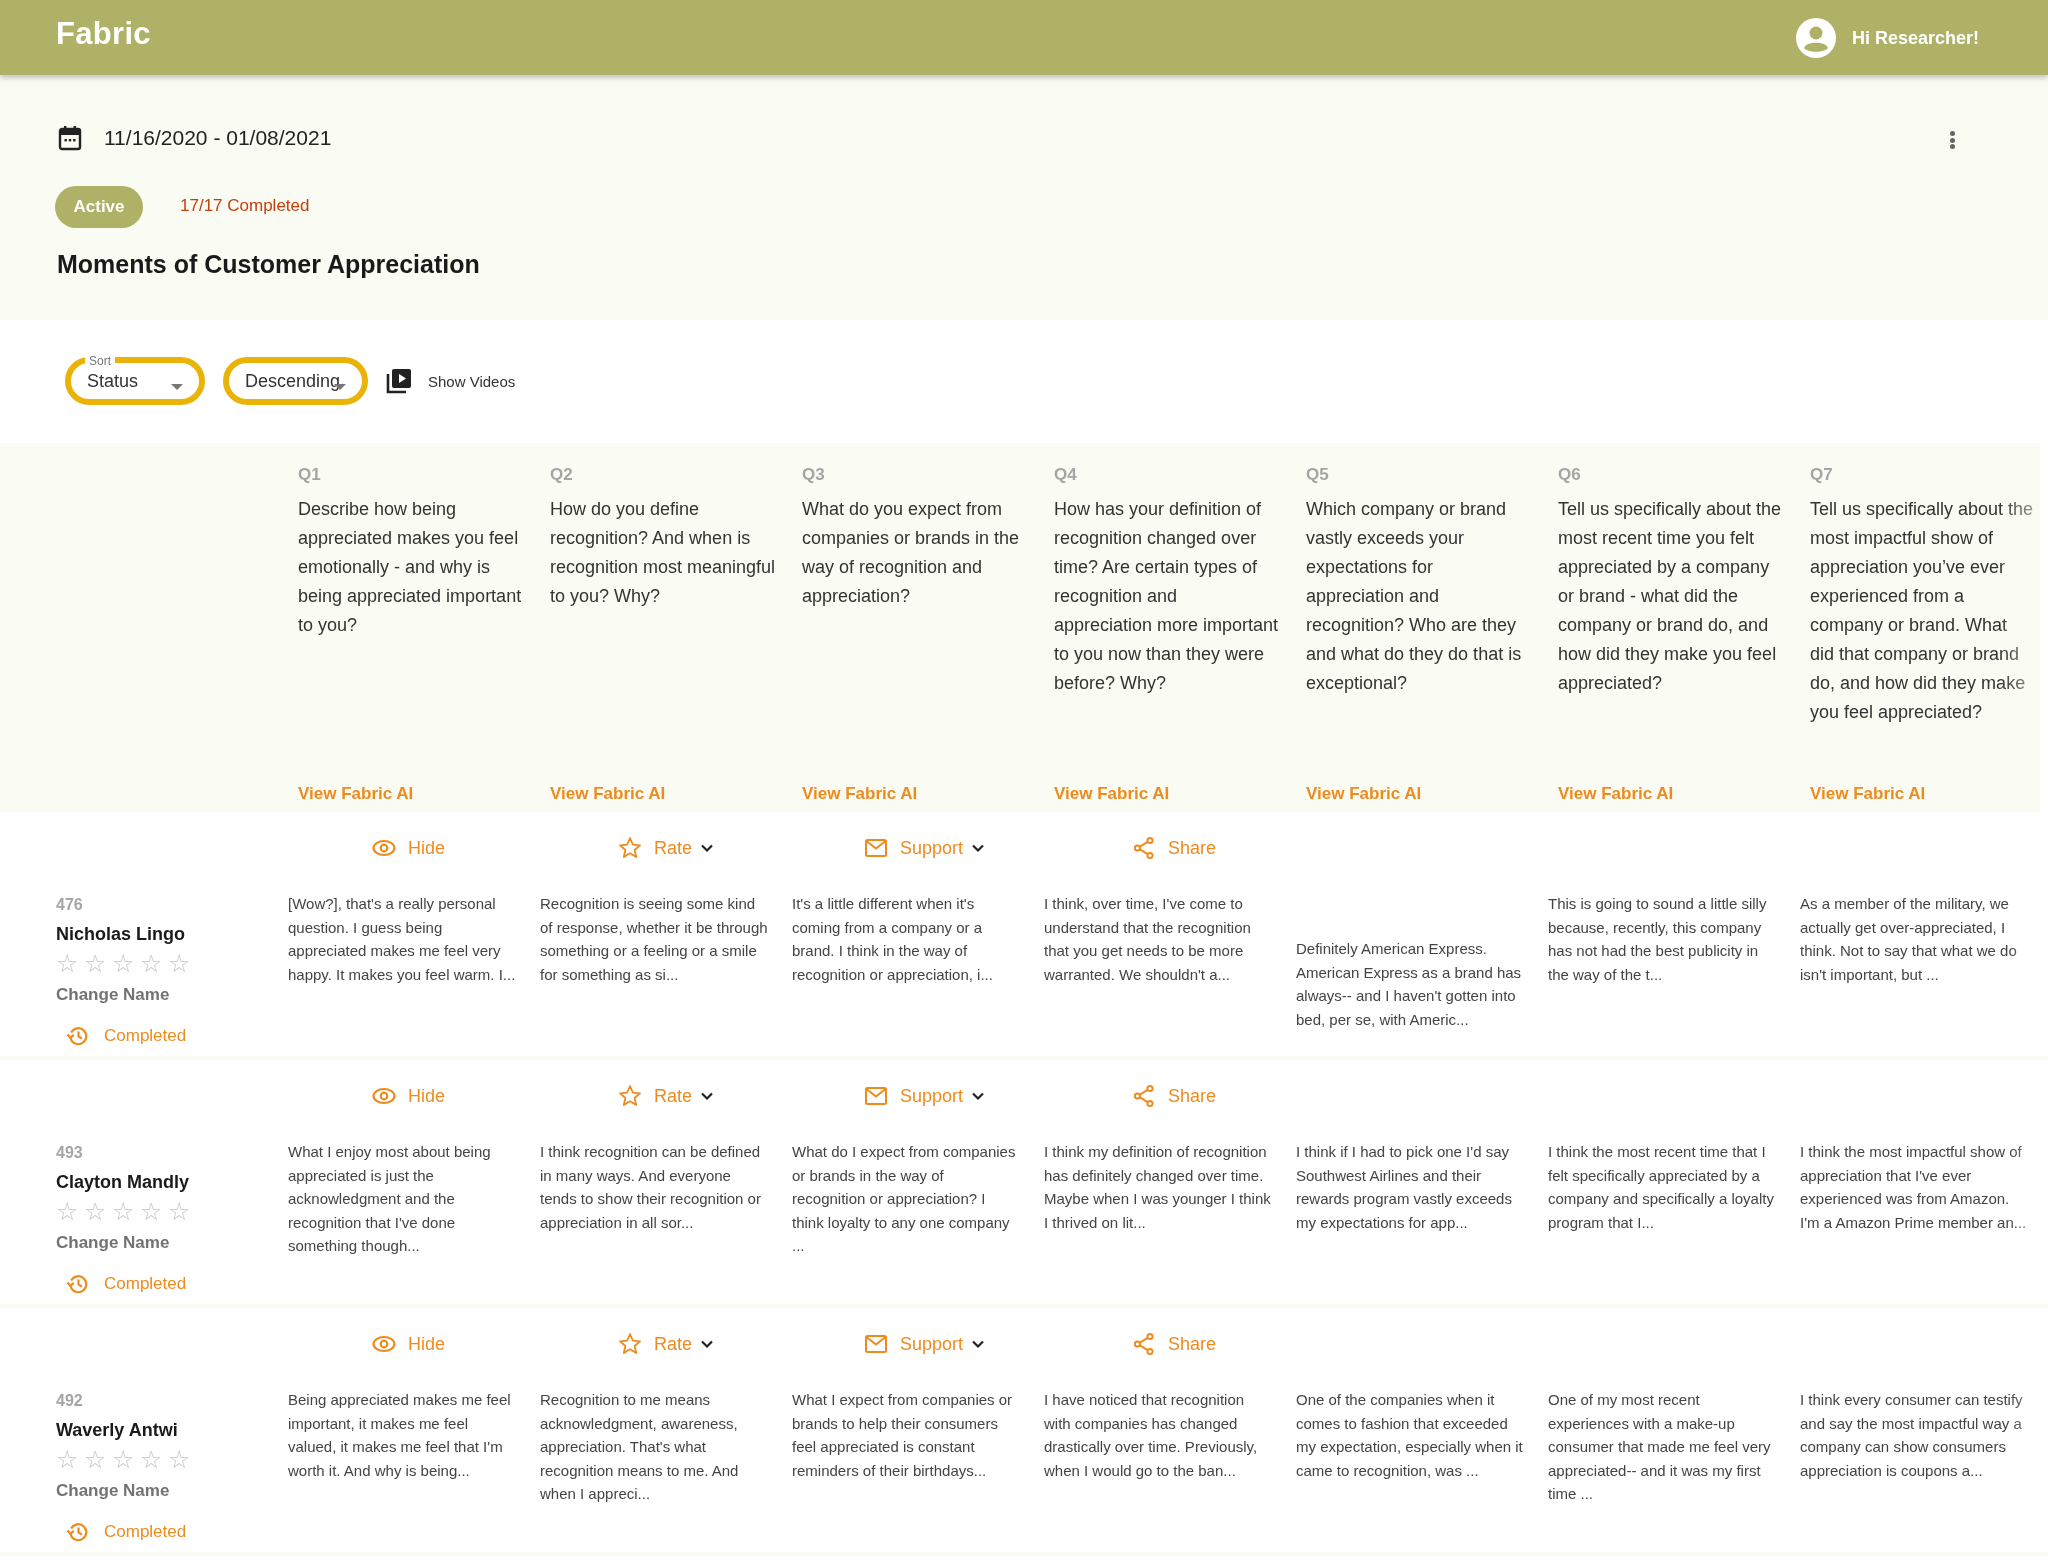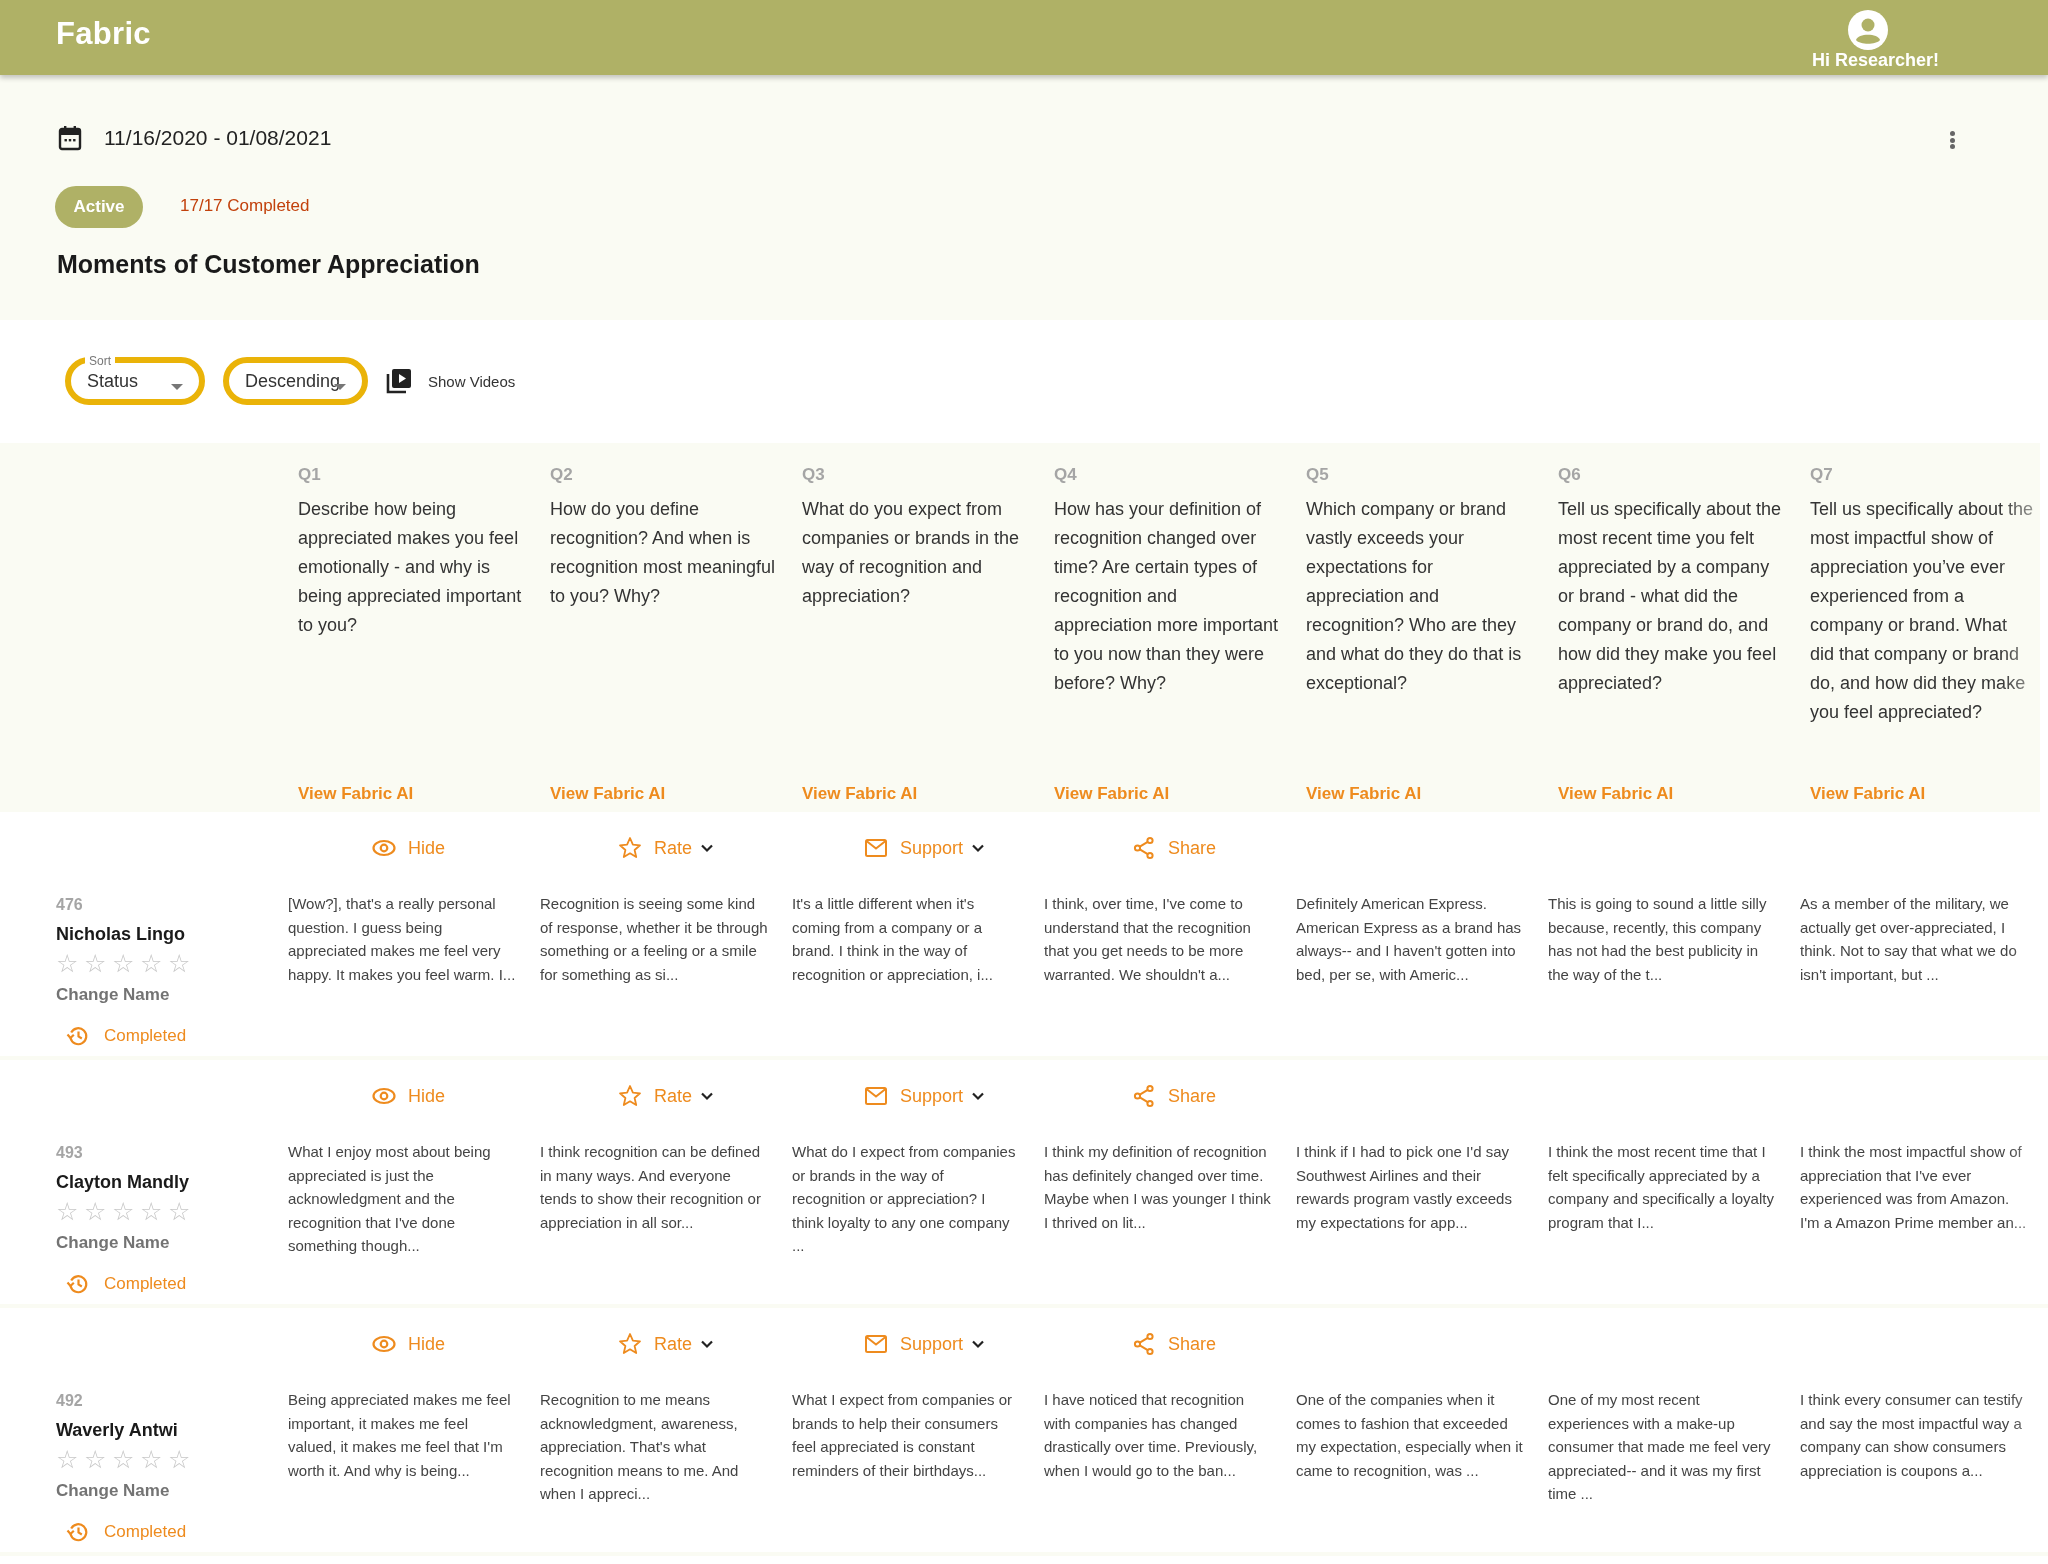--- a/index.html
+++ b/index.html
@@ -1,19 +1,19 @@
 <!DOCTYPE html>
 <html><head>
 <meta charset="utf-8">
 <style>
   * { box-sizing: border-box; margin: 0; padding: 0; }
   html, body { width: 2048px; height: 1564px; overflow: hidden; background: #ffffff; font-family: "Liberation Sans", "DejaVu Sans", sans-serif; color: #222; }
   .topbar { position: absolute; left: 0; top: 0; width: 2048px; height: 75px; background: #AFB166; box-shadow: 0 3px 5px rgba(0,0,0,0.22); z-index: 5; }
   .brand { position: absolute; left: 56px; top: 16px; color: #fff; font-size: 31px; font-weight: bold; letter-spacing: 0.3px; }
-  .user { position: absolute; left: 1796px; top: 10px; display: flex; align-items: center; flex-direction: column; }
+  .user { position: absolute; left: 1796px; top: 18px; display: flex; align-items: center; }
   .user .avatar { width: 40px; height: 40px; }
   .user .greet { color: #fff; font-size: 18px; font-weight: bold; margin-left: 16px; }
 
   .summary { position: absolute; left: 0; top: 75px; width: 2048px; height: 245px; background: #FAFBF3; }
   .date-row { position: absolute; left: 58px; top: 50px; display: flex; align-items: center; }
   .date-row .cal { width: 24px; height: 26px; }
   .date-row .dates { margin-left: 22px; font-size: 21px; color: #222; }
   .more { position: absolute; left: 1944px; top: 52px; width: 16px; height: 26px; display: flex; flex-direction: column; align-items: center; justify-content: space-between; cursor: pointer; padding: 4px 0; }
   .more span { width: 5px; height: 5px; border-radius: 50%; background: #666; display: block; }
   .badge { position: absolute; left: 55px; top: 111px; width: 88px; height: 42px; border-radius: 21px; background: #AFB166; color: #fff; font-weight: bold; font-size: 17px; display: flex; align-items: center; justify-content: center; }
@@ -203,21 +203,21 @@
           <path d="M1.5 10.5 L4.5 14 L7.8 10.8" fill="none" stroke="#EE8B1E" stroke-width="2.2"></path>
           <path d="M12.5 7.5 V12.5 L15.8 14.5" fill="none" stroke="#EE8B1E" stroke-width="2.2"></path>
         </svg>
       <span>Completed</span>
     </div>
     <div class="answers">
         <div class="answer" style="left: 288px;">[Wow?], that's a really personal question. I guess being appreciated makes me feel very happy. It makes you feel warm. I...</div>
         <div class="answer" style="left: 540px;">Recognition is seeing some kind of response, whether it be through something or a feeling or a smile for something as si...</div>
         <div class="answer" style="left: 792px;">It's a little different when it's coming from a company or a brand. I think in the way of recognition or appreciation, i...</div>
         <div class="answer" style="left: 1044px;">I think, over time, I've come to understand that the recognition that you get needs to be more warranted. We shouldn't a...</div>
-        <div class="answer" style="left: 1296px;">Definitely American Express. American Express as a brand has always-- and I haven't gotten into bed, per se, with Americ...</div>
+        <div class="answer" style="left: 1296px; margin-top: 45px;">Definitely American Express. American Express as a brand has always-- and I haven't gotten into bed, per se, with Americ...</div>
         <div class="answer" style="left: 1548px;">This is going to sound a little silly because, recently, this company has not had the best publicity in the way of the t...</div>
         <div class="answer" style="left: 1800px;">As a member of the military, we actually get over-appreciated, I think. Not to say that what we do isn't important, but ...</div>
       </div>
     <div class="fade"></div>
   </div>
     <div class="resp-row" style="top: 1060px;">
     <div class="actions">
       <div class="act" style="left:372px">
         <svg viewBox="0 0 24 24">
             <ellipse cx="12" cy="12" rx="10.5" ry="7" fill="none" stroke="#EE8B1E" stroke-width="2.2"></ellipse>

